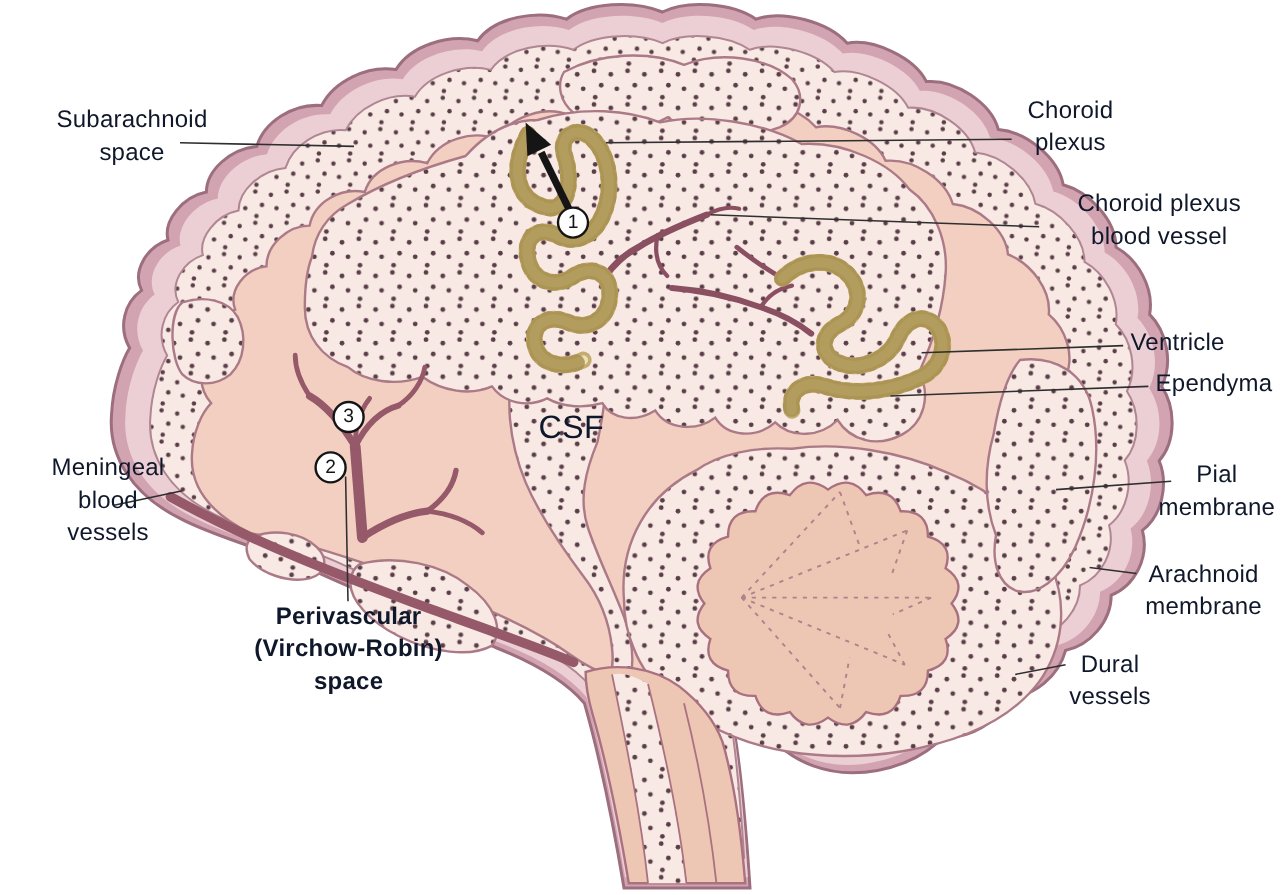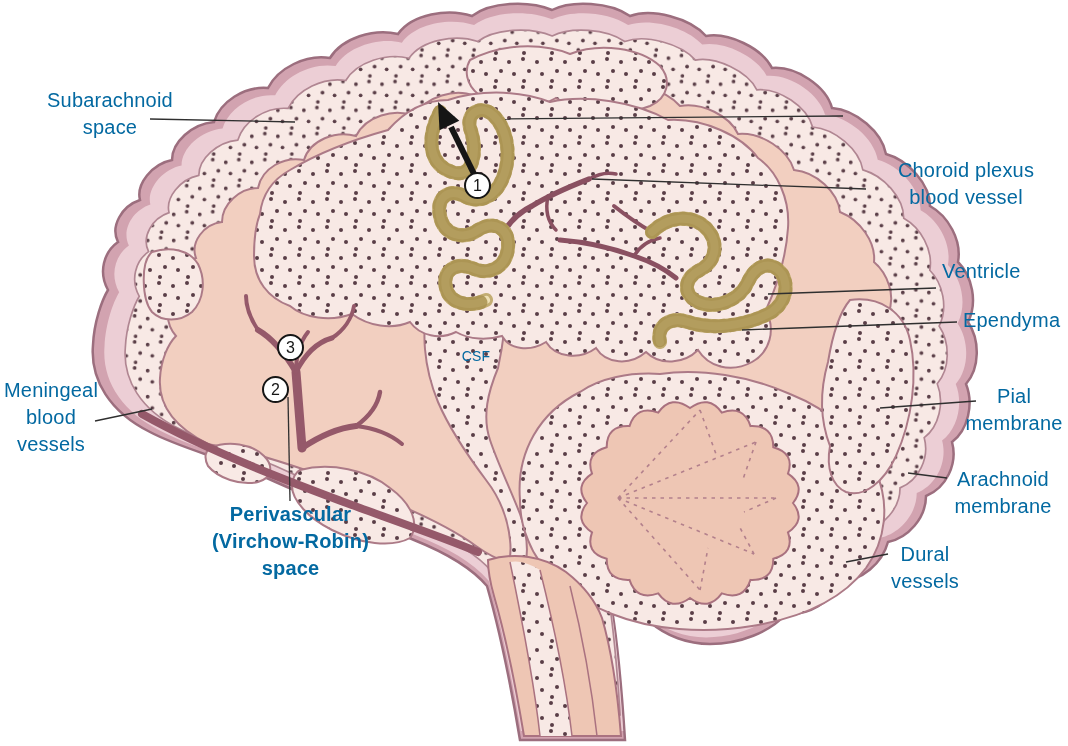--- a/index.html
+++ b/index.html
@@ -1,31 +1,31 @@
 <!DOCTYPE html>
 <html><head>
 <meta charset="utf-8">
 <style>
   html,body{margin:0;padding:0;background:#ffffff;}
   #stage{position:relative;width:1068px;height:746px;overflow:hidden;background:#fff;
          font-family:"Liberation Sans", sans-serif;}
   #stage svg{position:absolute;left:0;top:0;}
-  .lbl{position:absolute;font-size:20px;line-height:27px;color:#0369a1;text-align:center;
+  .lbl{position:absolute;font-size:20px;line-height:27px;color:#0f172a;text-align:center;
        white-space:pre-line;letter-spacing:0.2px;}
   .lp-sub{left:25px;top:87px;width:170px;}
   .lp-cp{left:807px;top:79px;width:170px;}
   .lp-cpv{left:871px;top:157px;width:190px;}
-  .lp-vent{left:942px;top:258px;width:110px;text-align:left;}
+  .lp-vent{left:942px;top:273px;width:110px;text-align:left;}
   .lp-epen{left:963px;top:307px;width:110px;text-align:left;}
   .lp-pial{left:924px;top:383px;width:180px;}
   .lp-arach{left:913px;top:466px;width:180px;}
   .lp-dural{left:835px;top:541px;width:180px;}
-  .lp-mening{left:0px;top:377px;width:102px;}
+  .lp-mening{left:0px;top:377px;width:102px;padding-left:39px;}
   .lp-periv{left:193px;top:501px;width:195px;font-weight:bold;}
-  .lp-csf{left:436px;top:343px;width:80px;font-size:14px;}
+  .lp-csf{left:436px;top:343px;width:80px;font-size:27px;}
   .marker{position:absolute;width:27px;height:27px;border:2.4px solid #151515;border-radius:50%;
           background:#ffffff;display:flex;align-items:center;justify-content:center;
           font-size:16px;color:#151515;box-sizing:border-box;}
   .mk1{left:464px;top:172px;}
   .mk2{left:262px;top:376px;}
   .mk3{left:277px;top:334px;}
 </style>
 </head>
 <body>
 
@@ -207,20 +207,22 @@
     <line x1="976" y1="401" x2="880" y2="408"></line>
     <line x1="947" y1="478" x2="908" y2="473"></line>
     <line x1="888" y1="554" x2="846" y2="562"></line>
     <line x1="95" y1="421" x2="152" y2="409"></line>
     <line x1="290" y1="501" x2="288" y2="397"></line>
   </g>
 </svg>
 
 <div class="lbl lp-sub">Subarachnoid
 space</div>
+<div class="lbl lp-cp">Choroid
+plexus</div>
 <div class="lbl lp-cpv">Choroid plexus
 blood vessel</div>
 <div class="lbl lp-vent">Ventricle</div>
 <div class="lbl lp-epen">Ependyma</div>
 <div class="lbl lp-pial">Pial
 membrane</div>
 <div class="lbl lp-arach">Arachnoid
 membrane</div>
 <div class="lbl lp-dural">Dural
 vessels</div>

